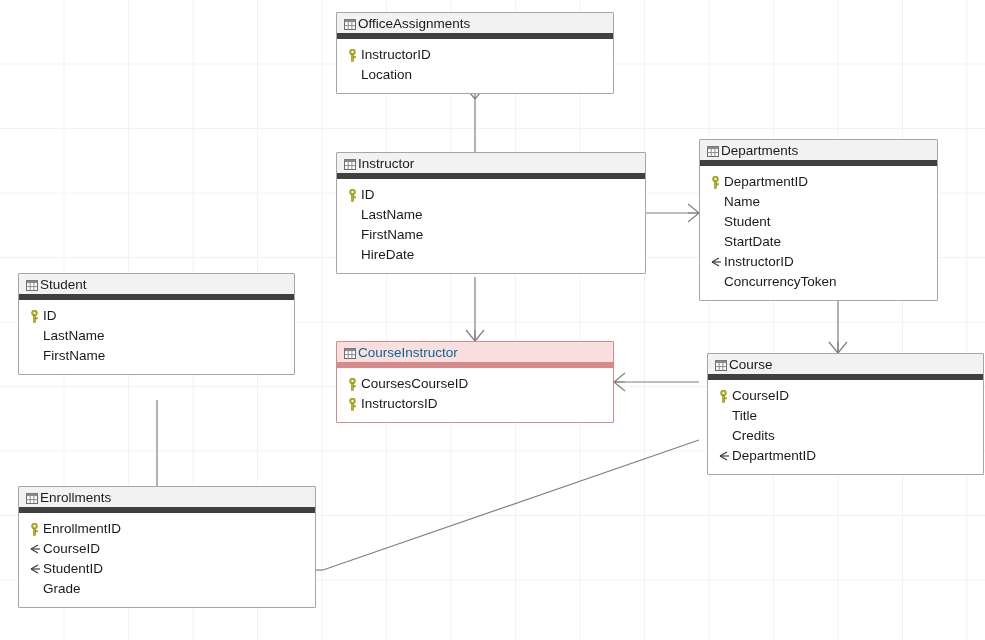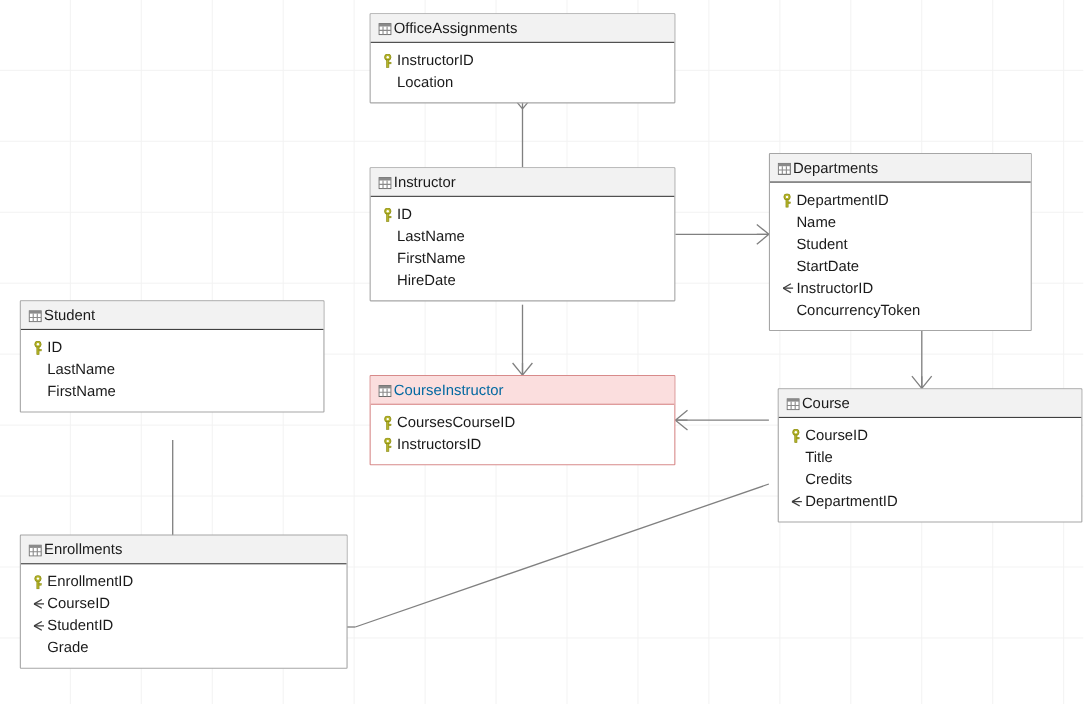--- a/index.html
+++ b/index.html
@@ -41,21 +41,21 @@
     border: 1px solid #a6a6a6;
     border-radius: 1px;
   }
 
   .entity-header {
     display: flex;
     align-items: center;
     height: 26px;
     padding: 0 6px 0 7px;
     background: #f2f2f2;
-    border-bottom: 1px solid #404040;
+    border-bottom: 6px solid #404040;
     font-size: 13.5px;
     color: #1a1a1a;
     white-space: nowrap;
     overflow: hidden;
   }
 
   .entity.highlight {
     border-color: #d88a8a;
   }
   .entity.highlight .entity-header {
@@ -95,21 +95,21 @@
     height: 16px;
     display: flex;
     align-items: center;
     justify-content: center;
   }
 
   .attr-name { display: inline-block; line-height: 16px; }
 
   
   .e-officeassignments { left: 336px; top: 12px;  width: 278px; }
-  .e-instructor        { left: 336px; top: 152px; width: 278px; }
+  .e-instructor        { left: 336px; top: 152px; width: 310px; }
   .e-departments       { left: 699px; top: 139px; width: 239px; }
   .e-student           { left: 18px;  top: 273px; width: 277px; }
   .e-courseinstructor  { left: 336px; top: 341px; width: 278px; }
   .e-course            { left: 707px; top: 353px; width: 277px; }
   .e-enrollments       { left: 18px;  top: 486px; width: 298px; }
 </style>
 </head>
 <body>
 
 <div id="canvas">

